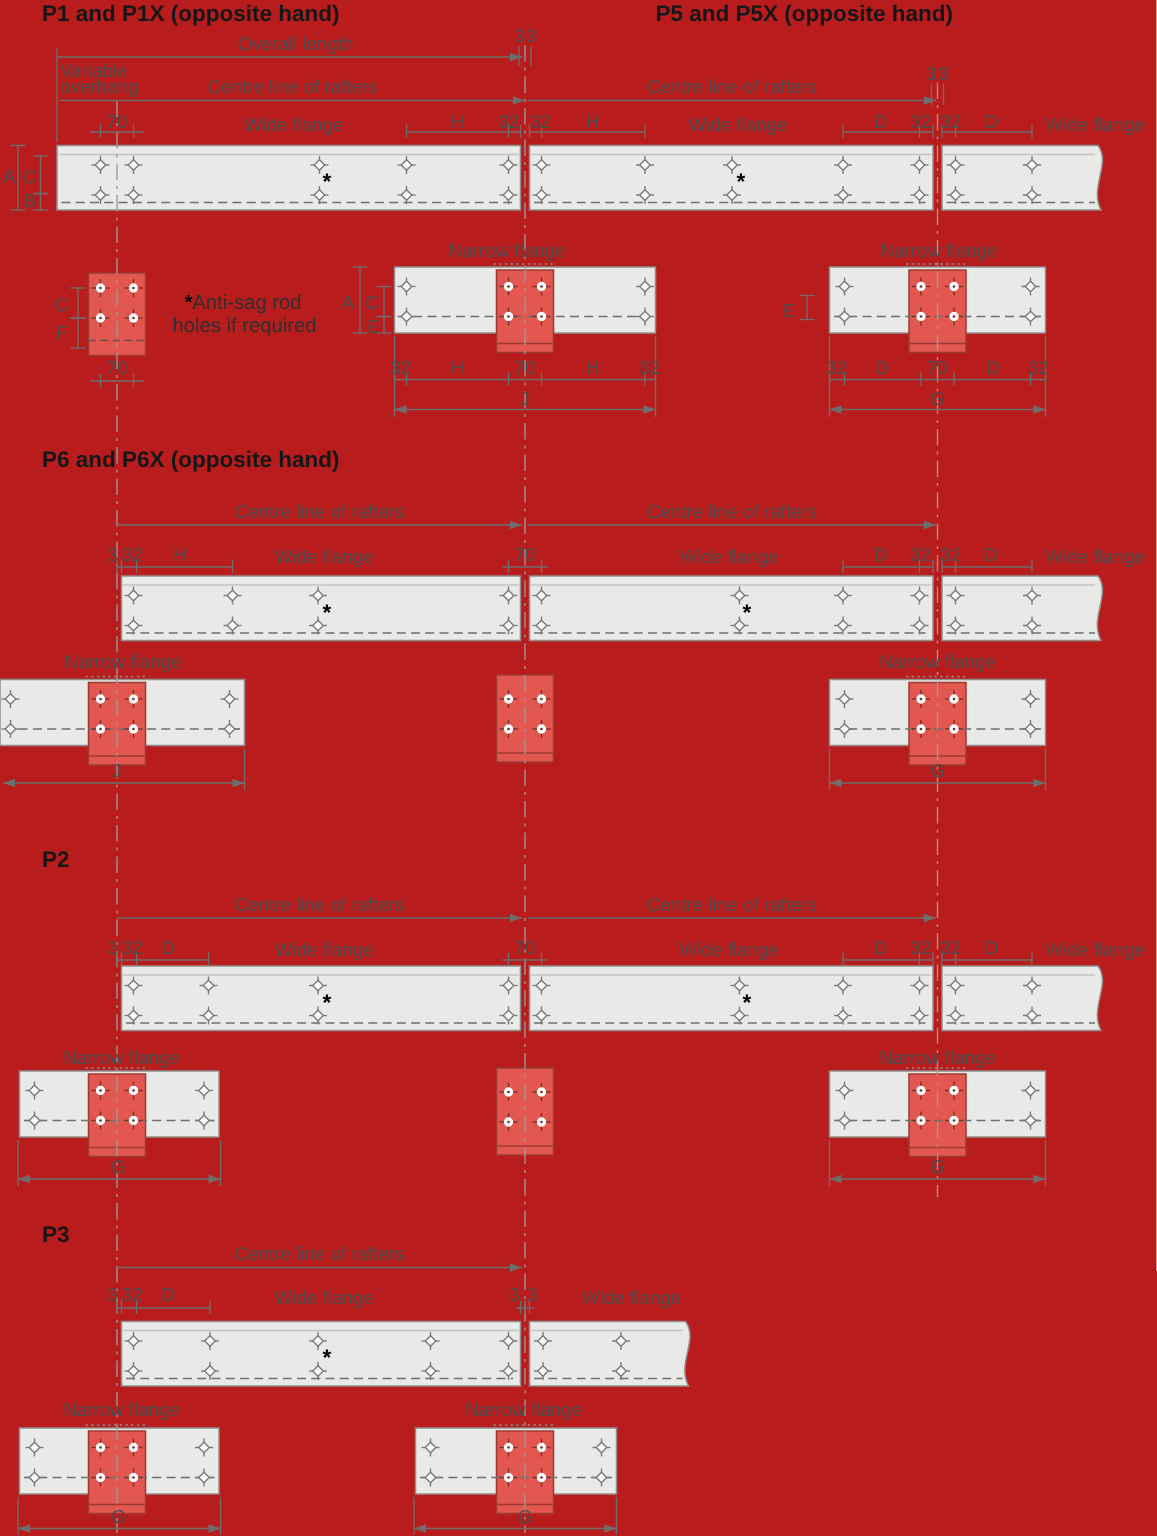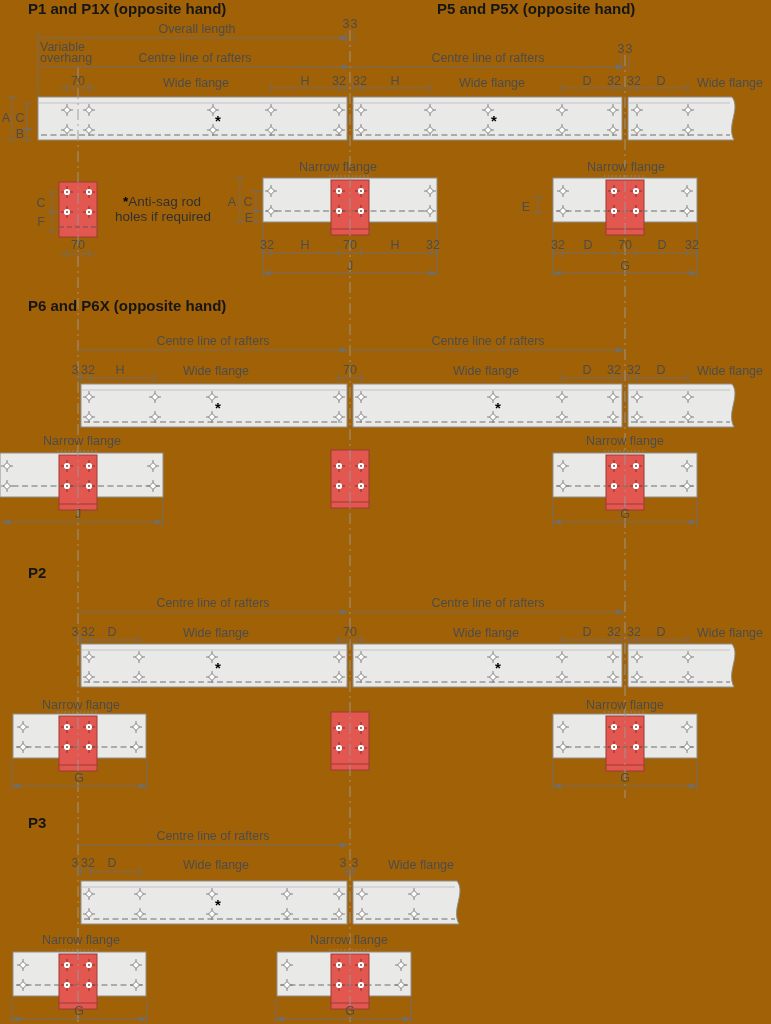--- a/index.html
+++ b/index.html
@@ -1,16 +1,16 @@
 <!DOCTYPE html>
 <html><head>
 <meta charset="utf-8">
 <style>
   html,body{margin:0;padding:0;background:#ffffff}
-  .page{position:relative;width:771px;height:1024px;background:#a16207;overflow:hidden}
+  .page{position:relative;width:771px;height:1024px;background:#b91c1c;overflow:hidden}
   svg text{font-family:"Liberation Sans","DejaVu Sans",sans-serif}
   .dim{font-size:12.5px;fill:#4c4c4c}
   .ttl{font-size:15px;font-weight:700;fill:#161616}
   .note{font-size:13.5px;fill:#303030}
   .b{font-weight:700;fill:#000}
   .ast{font-size:15px;font-weight:700;fill:#000}
 </style>
 </head>
 <body>
 

